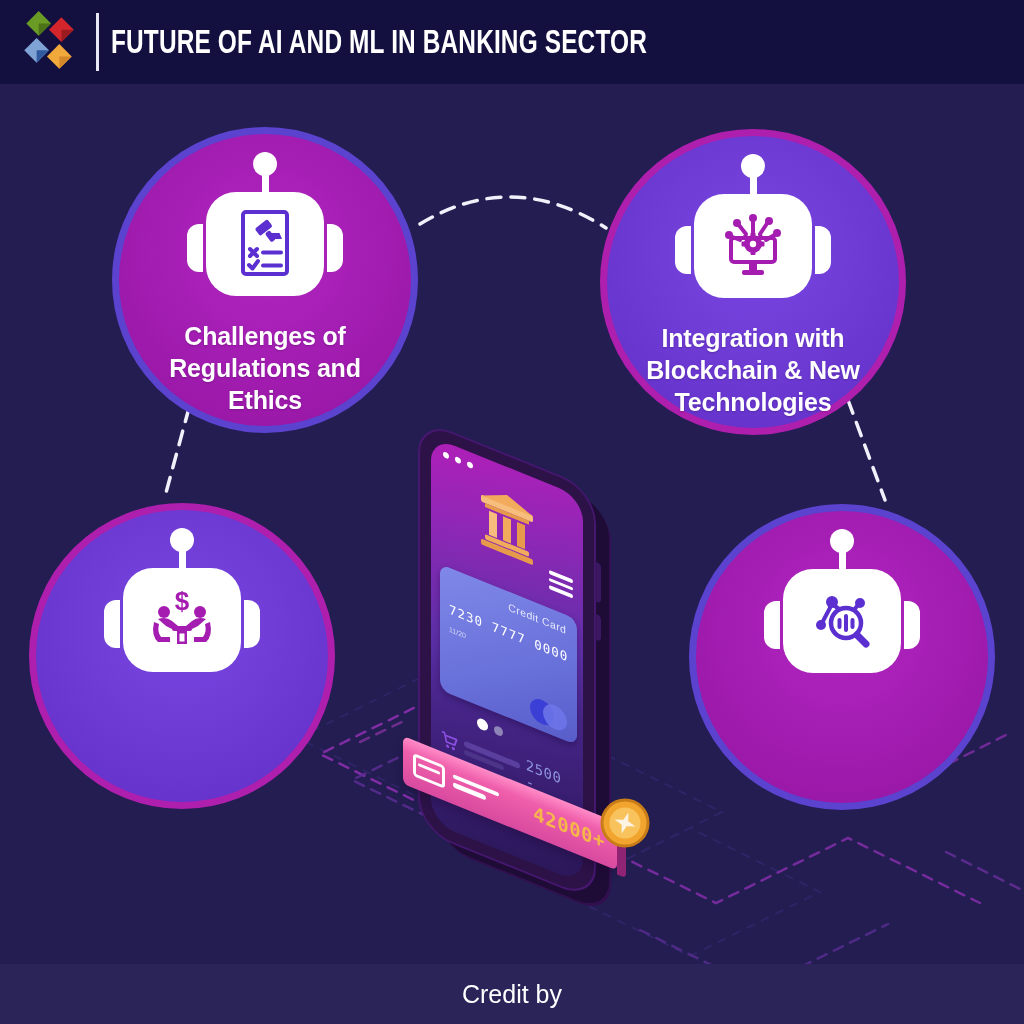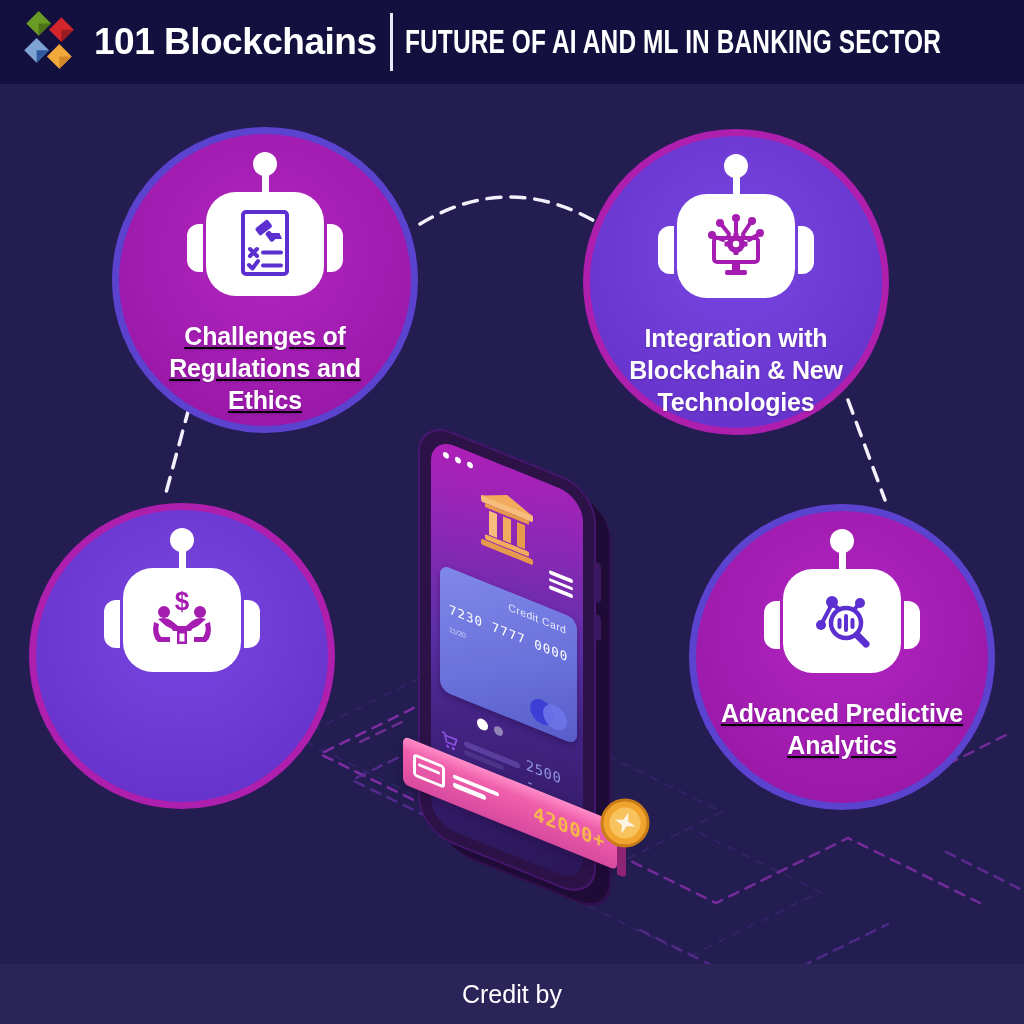--- a/index.html
+++ b/index.html
@@ -27,21 +27,21 @@
     display:flex;align-items:center;justify-content:center;color:#fff;font-size:25px;
   }
   .footer .site{font-weight:700;margin-left:8px;}
   
   .decor{position:absolute;left:0;top:0;pointer-events:none;}
   
   .node{
     position:absolute;width:292px;height:292px;border-radius:50%;
     display:flex;flex-direction:column;align-items:center;box-sizing:content-box;
   }
-  .node.magenta{background:radial-gradient(circle at 50% 40%,#b226c2,#9a18a8 78%);border:7px solid #5b43cf;text-decoration:underline;}
+  .node.magenta{background:radial-gradient(circle at 50% 40%,#b226c2,#9a18a8 78%);border:7px solid #5b43cf;}
   .node.violet{background:radial-gradient(circle at 50% 40%,#7a46e2,#6634cc 78%);border:7px solid #ae1fae;}
   .node-label{
     color:#fff;font-weight:700;font-size:25px;line-height:1.28;text-align:center;
     white-space:pre-line;margin-top:10px;letter-spacing:-0.2px;
     text-shadow:0 1px 2px rgba(40,0,60,.25);
   }
   
   .robot{position:relative;width:160px;height:158px;margin-top:18px;flex:0 0 auto;}
   .antenna-ball{position:absolute;left:50%;top:0;width:24px;height:24px;margin-left:-12px;background:#fff;border-radius:50%;}
   .antenna-stem{position:absolute;left:50%;top:20px;width:7px;height:22px;margin-left:-3.5px;background:#fff;border-radius:3px;}
@@ -251,21 +251,21 @@
         </g>
         <polyline points="16,56 19.5,59.5 25,52" fill="none" stroke="#5b2fd0" stroke-width="4" stroke-linecap="round" stroke-linejoin="round"></polyline>
       </svg>
     </div>
   </div>
   <div class="node-label">Challenges of
 Regulations and
 Ethics</div>
 </div>
 
-<div class="node violet" style="left:583px;top:129px;">
+<div class="node violet" style="left:600px;top:129px;">
   <div class="robot">
     <span class="antenna-ball"></span>
       <span class="antenna-stem"></span>
     <span class="ear left"></span>
       <span class="ear right"></span>
     <div class="head">
       <svg width="66" height="68" viewBox="0 0 66 68">
         <g stroke="#a51cb0" stroke-width="4" stroke-linecap="round" fill="none">
           <path d="M26 22 L18 12"></path>
             <path d="M33 20 L33 7"></path>
@@ -347,35 +347,32 @@
         <circle cx="38" cy="36" r="15" fill="#fff" stroke="#5b2fd0" stroke-width="4.5"></circle>
         <g stroke="#5b2fd0" stroke-width="4" stroke-linecap="round">
           <line x1="31.5" y1="33" x2="31.5" y2="40"></line>
           <line x1="38" y1="29" x2="38" y2="43"></line>
           <line x1="44.5" y1="33" x2="44.5" y2="40"></line>
         </g>
         <line x1="49" y1="48" x2="58" y2="57" stroke="#5b2fd0" stroke-width="7" stroke-linecap="round"></line>
       </svg>
     </div>
   </div>
-  <div class="node-label">Advanced Predictive
-Analytics</div>
 </div>
 
 <div class="header">
   <svg class="logo" viewBox="0 0 64 64">
     <polygon points="22,2 34,14 22,26 10,14" fill="#6a9b25"></polygon>
     <polygon points="34,14 22,26 22,14" fill="#4c7317"></polygon>
     <polygon points="44,8 56,20 44,32 32,20" fill="#d3262c"></polygon>
     <polygon points="56,20 44,32 44,20" fill="#9c1b20"></polygon>
     <polygon points="20,28 32,40 20,52 8,40" fill="#7fa3d4"></polygon>
     <polygon points="32,40 20,52 20,40" fill="#2f5a9e"></polygon>
     <polygon points="42,34 54,46 42,58 30,46" fill="#f2a93b"></polygon>
     <polygon points="54,46 42,58 42,46" fill="#d4882a"></polygon>
   </svg>
-  <div class="brand">101 Blockchains</div>
   <div class="hdr-divider"></div>
   <div class="hdr-title">FUTURE OF AI AND ML IN BANKING SECTOR</div>
 </div>
 
 <div class="footer">
   <span>Credit by</span>
 </div>
 
 </body></html>

